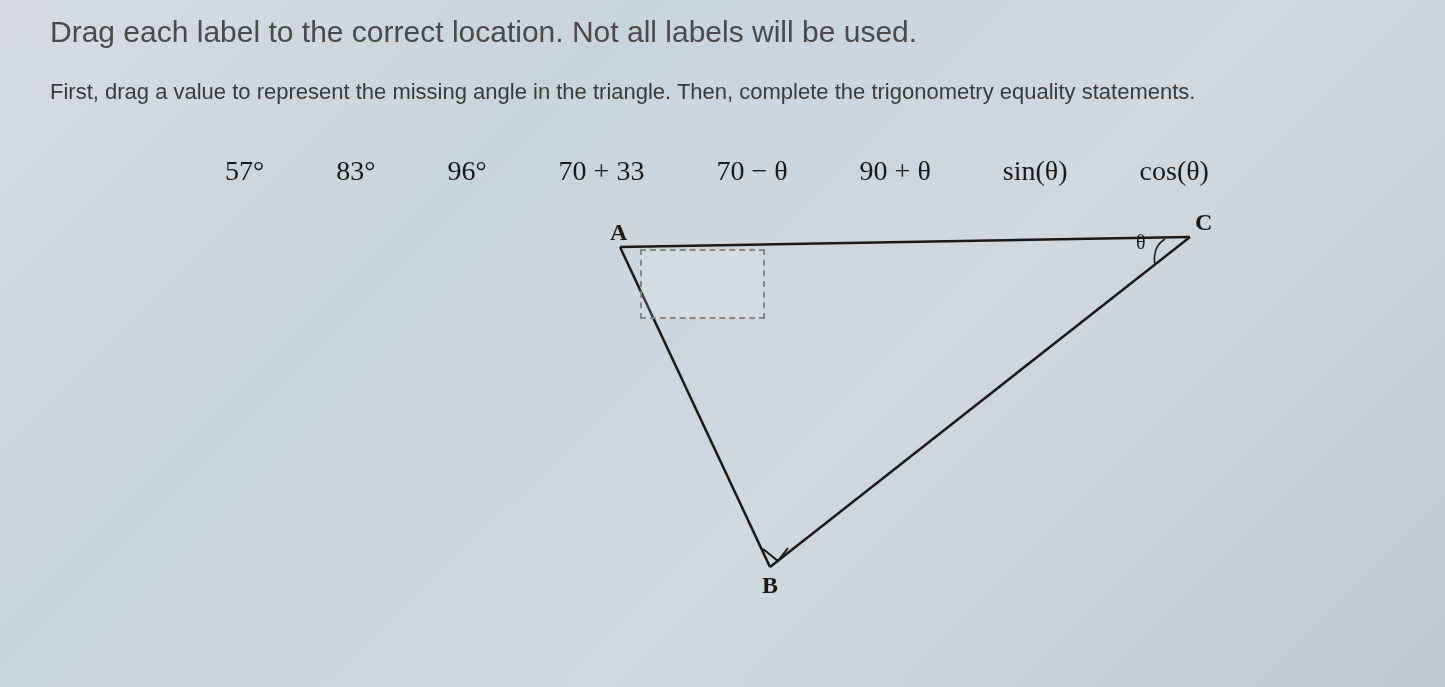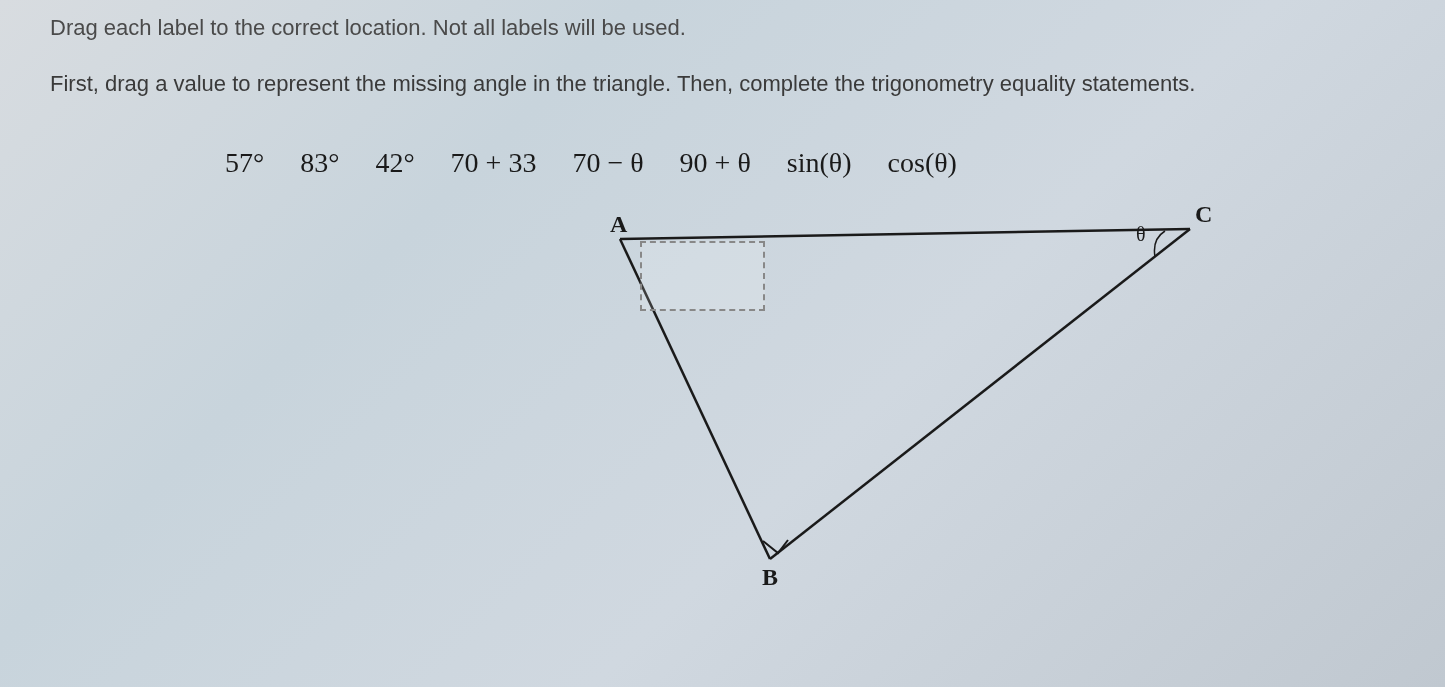--- a/index.html
+++ b/index.html
@@ -12,35 +12,35 @@
       font-family: Arial, sans-serif;
       background: linear-gradient(135deg, #d8dce0 0%, #c8d4dc 30%, #d0d8e0 60%, #c0c8d0 100%);
       width: 1445px;
       height: 687px;
       padding: 15px 0 0 50px;
       position: relative;
       overflow: hidden;
     }
     
     .instruction-line {
-      font-size: 22px;
+      font-size: 30px;
       color: #4a4a4a;
       margin-bottom: 30px;
     }
     
     .instruction-line-2 {
       font-size: 22px;
       color: #3a3a3a;
       margin-bottom: 50px;
       margin-top: 13px;
     }
     
     .labels-row {
       display: flex;
-      gap: 36px;
+      gap: 72px;
       align-items: center;
       margin-left: 175px;
       margin-bottom: 30px;
     }
     
     .label-item {
       font-size: 28px;
       color: #1a1a1a;
       font-family: 'Times New Roman', serif;
       cursor: move;
@@ -86,21 +86,21 @@
   </style>
 </head>
 <body>
 
 <div class="instruction-line">Drag each label to the correct location. Not all labels will be used.</div>
 <div class="instruction-line-2">First, drag a value to represent the missing angle in the triangle. Then, complete the trigonometry equality statements.</div>
 
 <div class="labels-row">
   <span class="label-item">57°</span>
   <span class="label-item">83°</span>
-  <span class="label-item">42°</span>
+  <span class="label-item">96°</span>
   <span class="label-item">70 + 33</span>
   <span class="label-item">70 − θ</span>
   <span class="label-item">90 + θ</span>
   <span class="label-item">sin(θ)</span>
   <span class="label-item">cos(θ)</span>
 </div>
 
 <div class="diagram-container">
   <svg class="triangle-svg" width="700" height="400">
 

